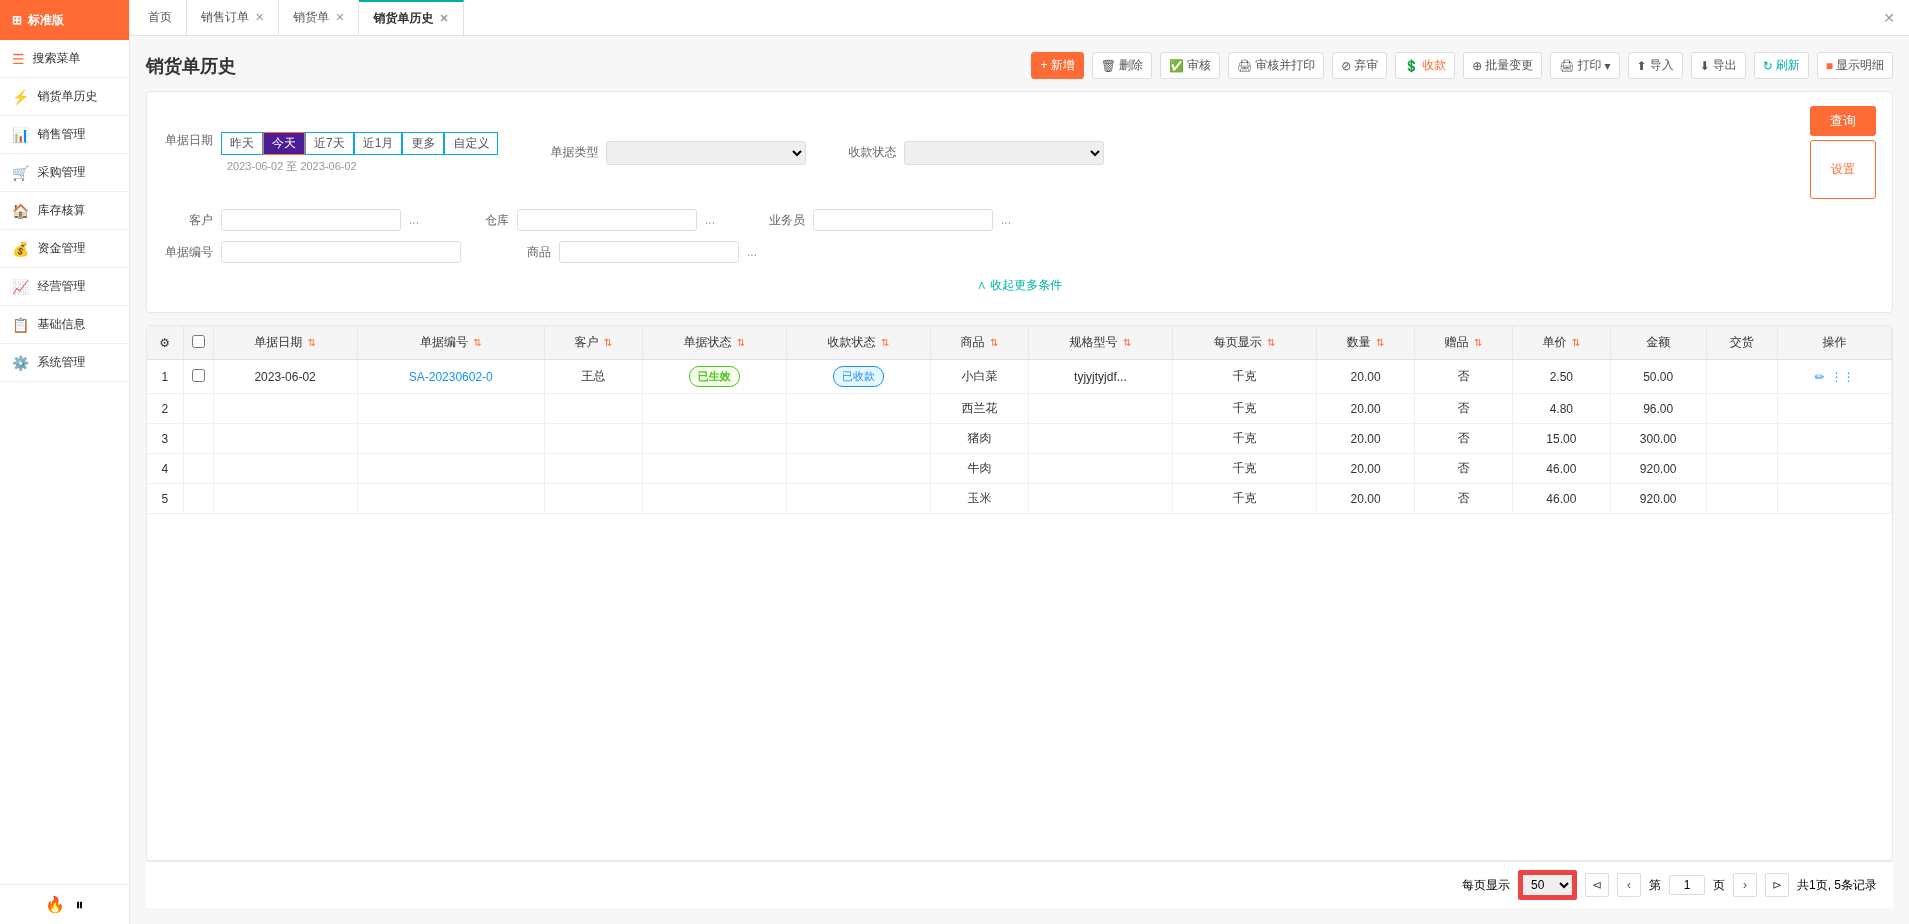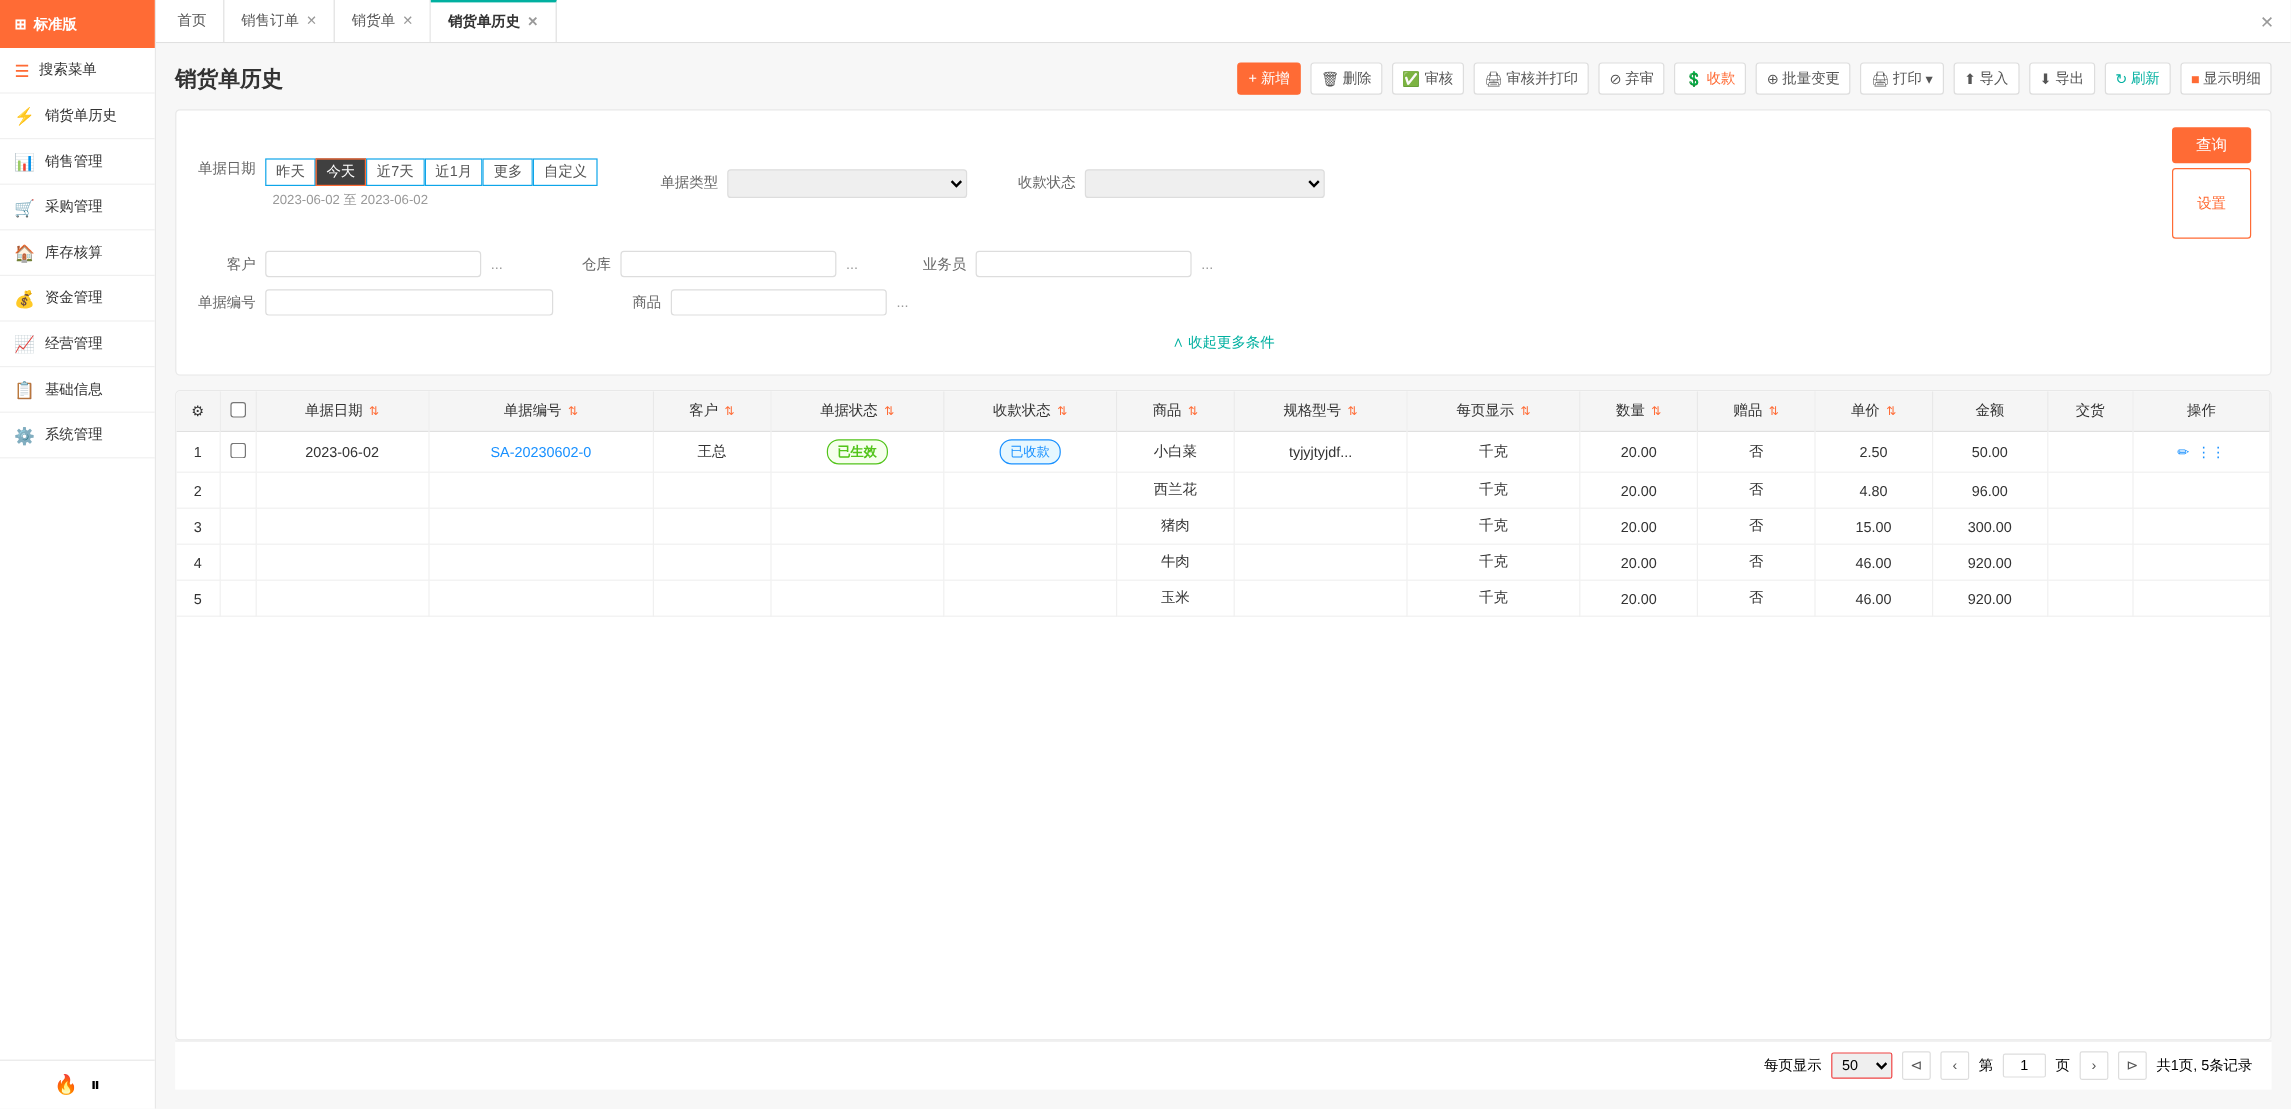--- a/index.html
+++ b/index.html
@@ -166,21 +166,21 @@
       gap: 0;
     }
     .date-btn {
       padding: 2px 8px;
       border: 1px solid #0ea5e9;
       background: #fff;
       cursor: pointer;
       color: #555;
     }
     .date-btn.active {
-      background: #404040;
+      background: #4c1d95;
       color: #fff;
       border-color: #ff6b35;
     }
     .date-range {
       color: #999;
       font-size: 11px;
       margin-left: 6px;
     }
     .filter-input {
       border: 1px solid #ddd;
@@ -304,21 +304,21 @@
       border-radius: 2px;
     }
     .page-input {
       width: 36px;
       border: 1px solid #ddd;
       border-radius: 2px;
       text-align: center;
       padding: 2px;
     }
     .page-select {
-      border: 1px solid #ef4444;
+      border: 5px solid #ef4444;
       border-radius: 2px;
       padding: 2px 4px;
     }
     .th-gear { background: #f5f5f5; }
   </style>
 </head>
 <body>
 
 <div class="sidebar">
   <div class="sidebar-top">

